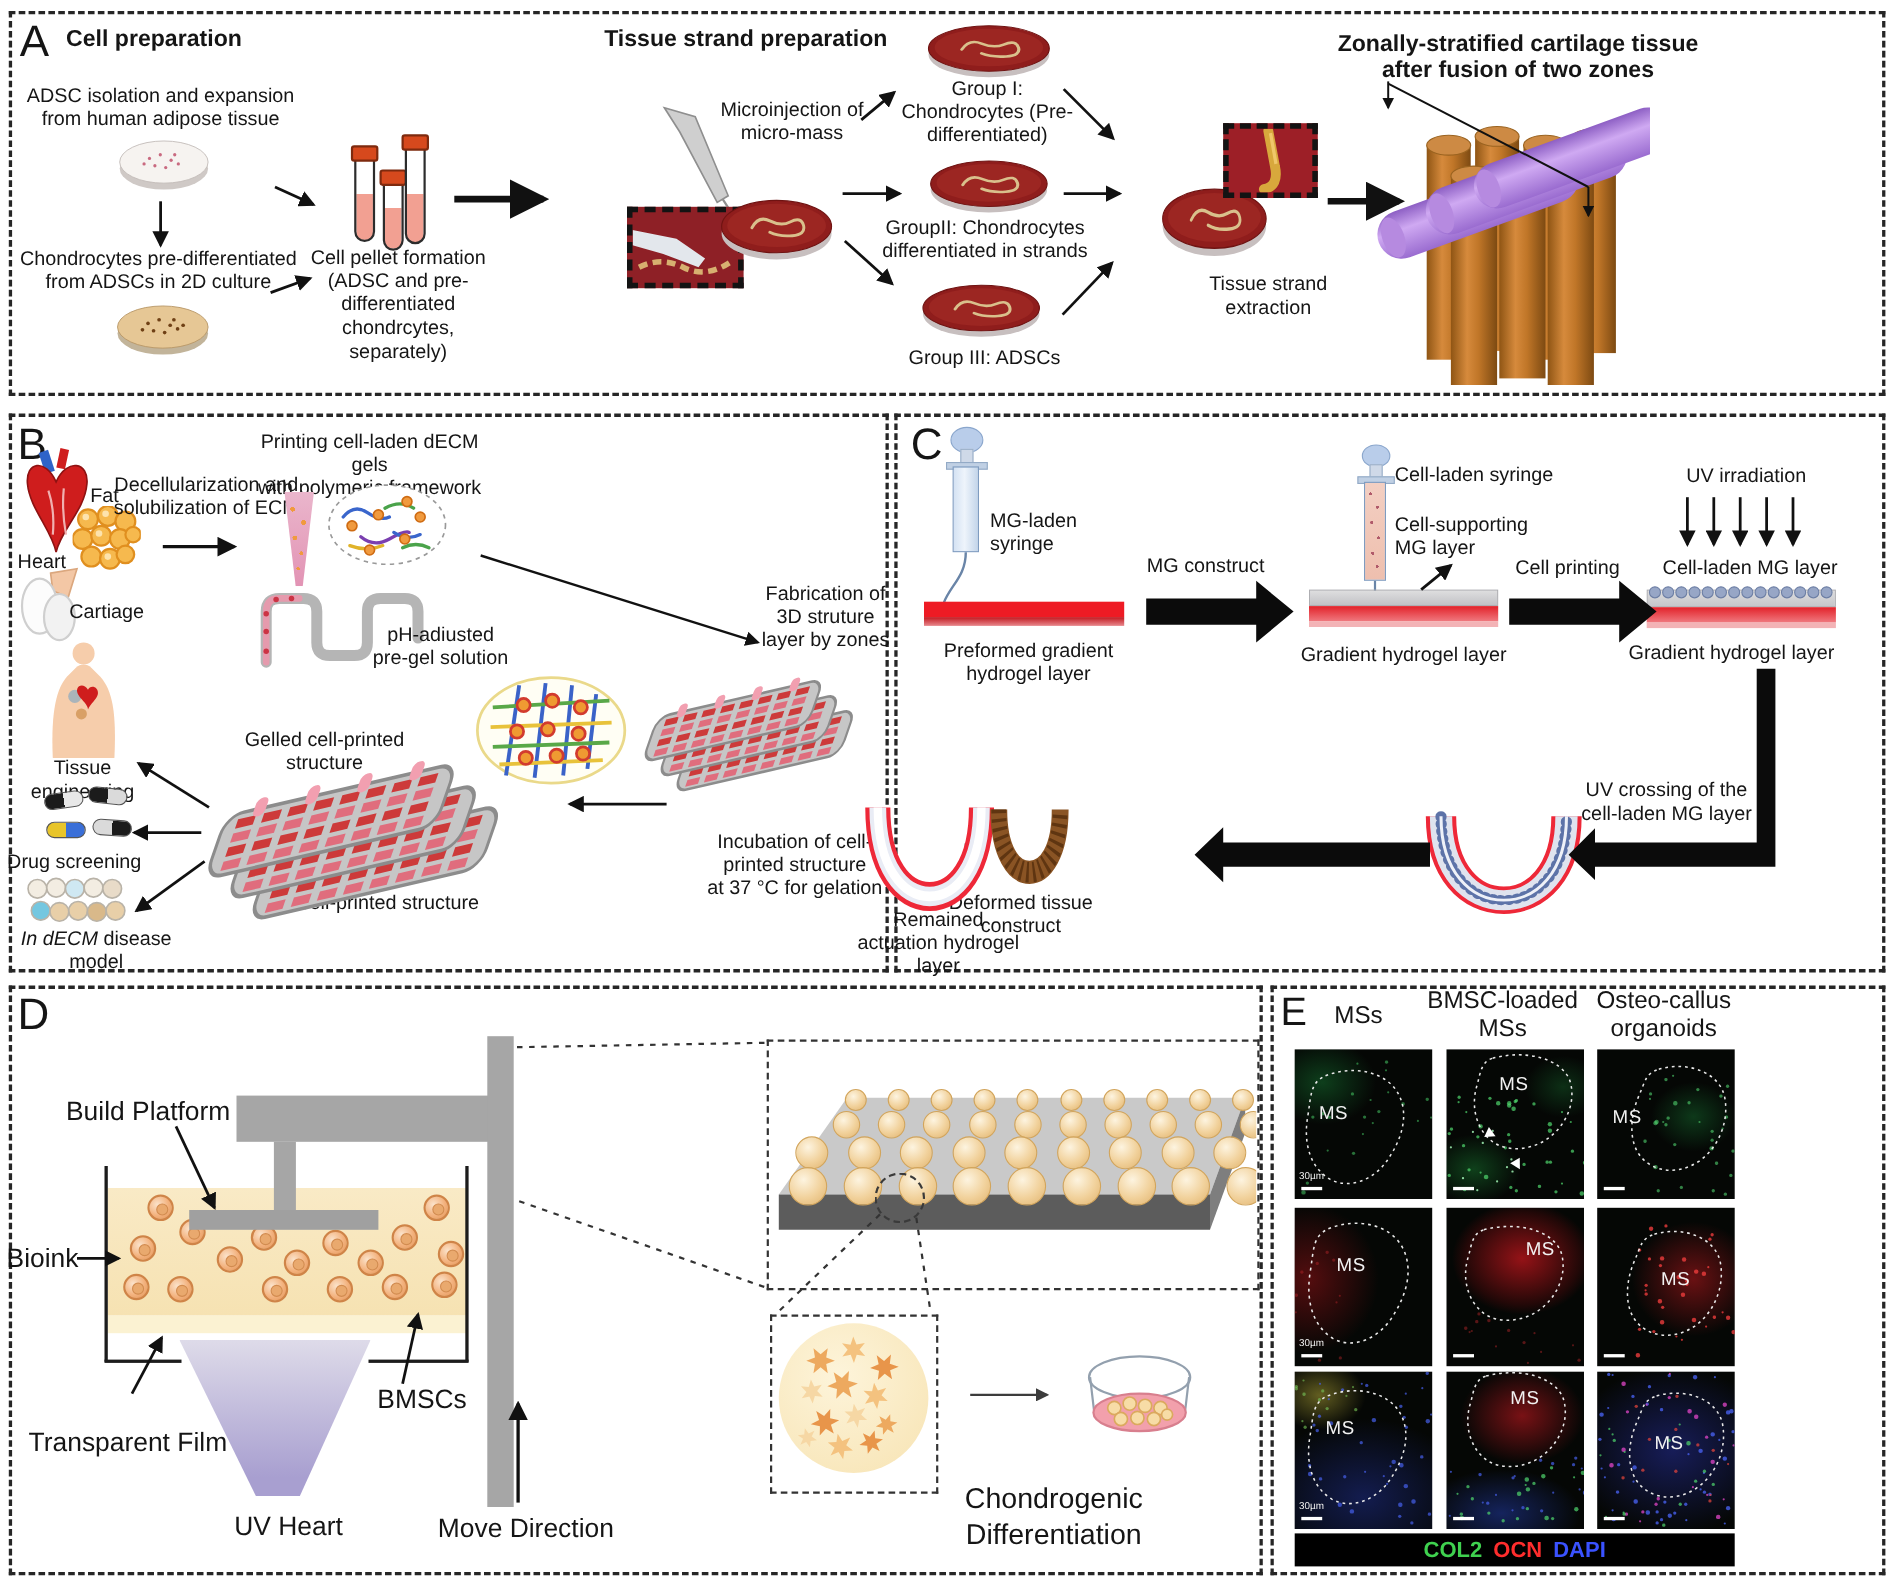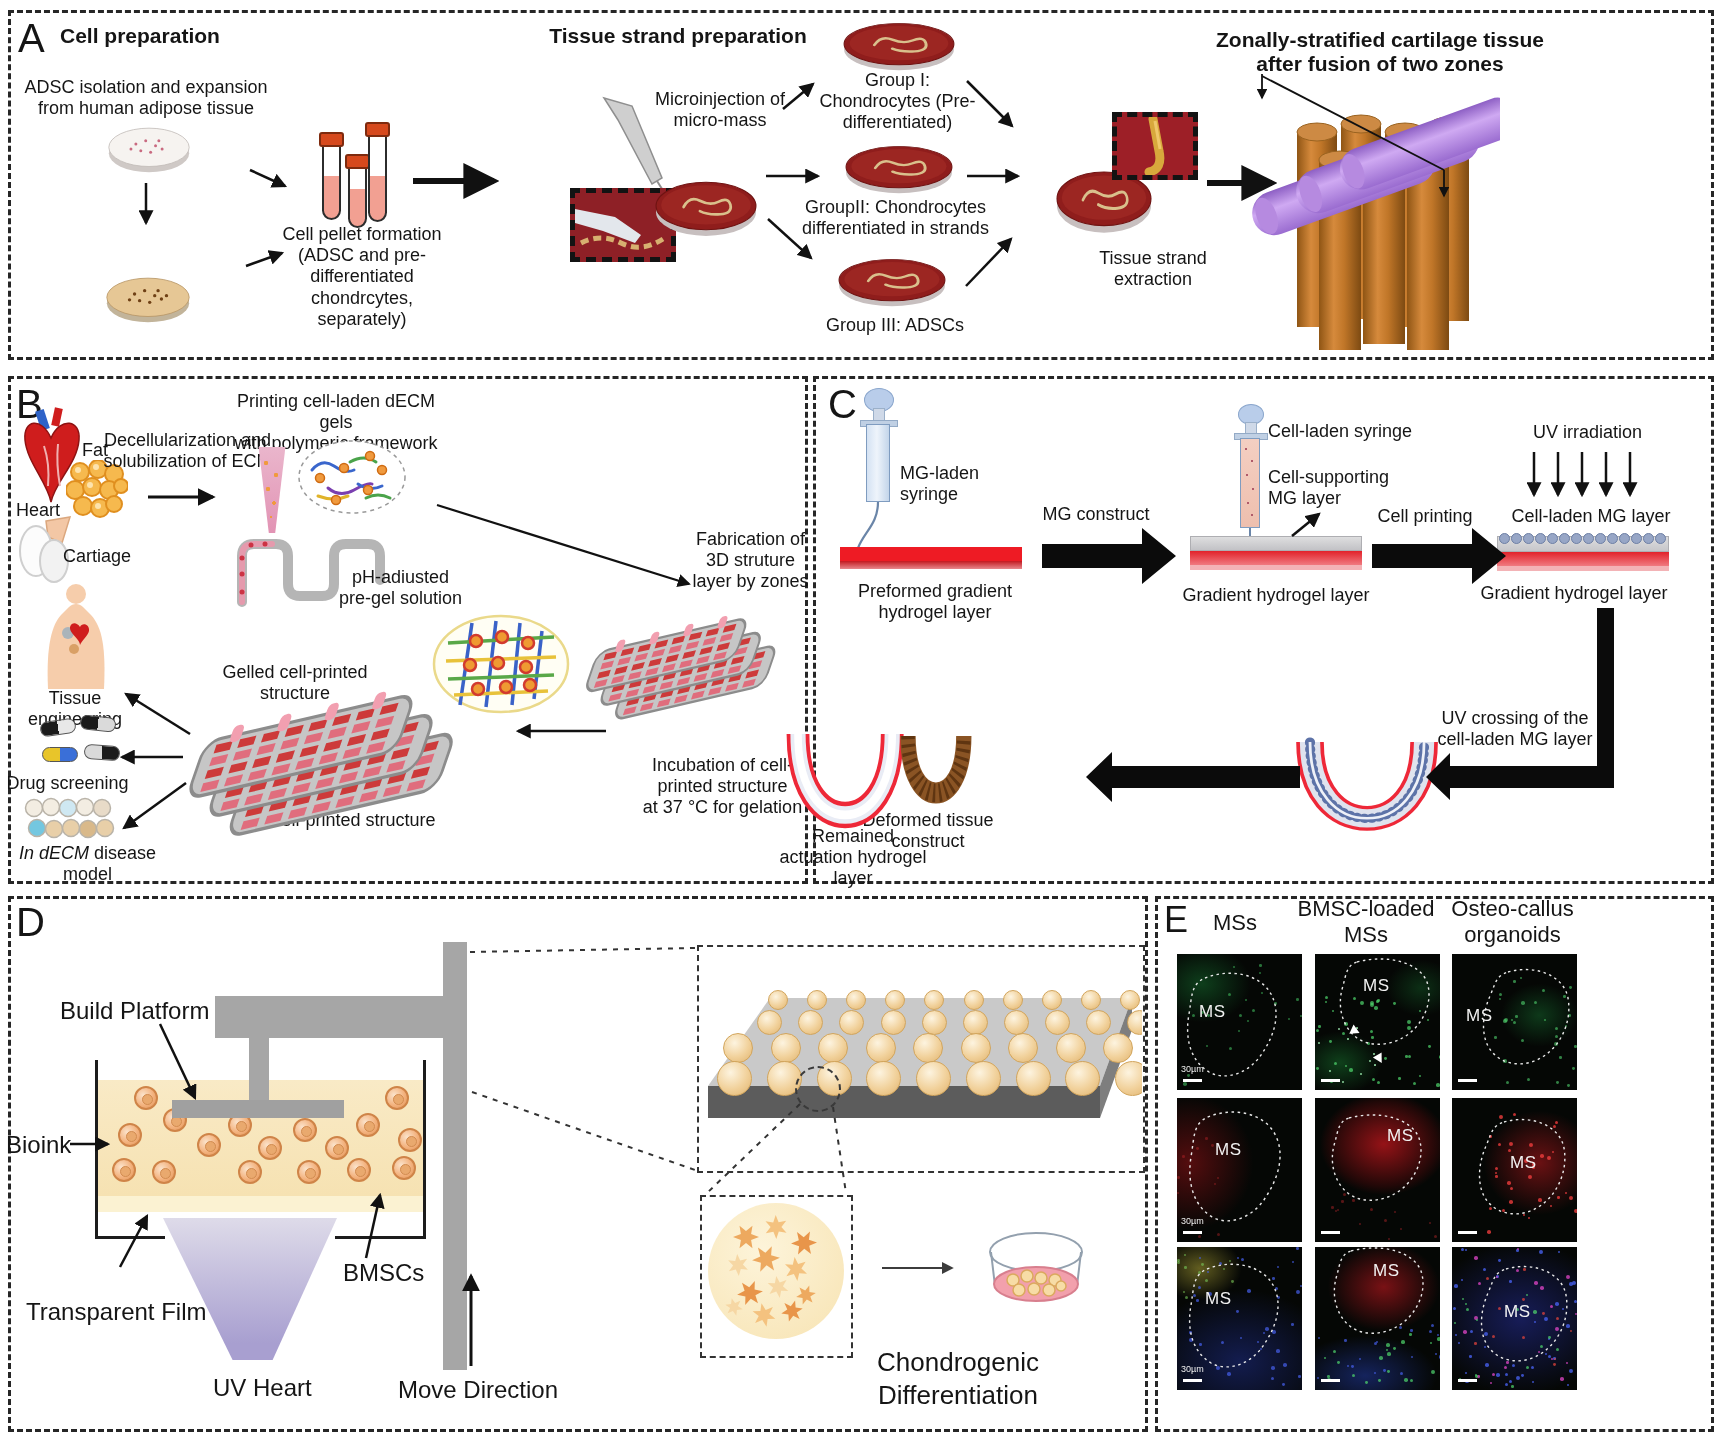--- a/index.html
+++ b/index.html
@@ -58,20 +58,22 @@
           <circle cx="46" cy="20" r="1.8"></circle>
           <circle cx="58" cy="26" r="1.8"></circle>
           <circle cx="40" cy="32" r="1.8"></circle>
           <circle cx="52" cy="34" r="1.8"></circle>
           <circle cx="66" cy="30" r="1.8"></circle>
           <circle cx="28" cy="30" r="1.8"></circle>
           <circle cx="62" cy="20" r="1.8"></circle>
         </g>
       </svg>
     </div>
+  <div class="lbl" style="left:14px;top:225px;width:260px">Chondrocytes pre-differentiated
+from ADSCs in 2D culture</div>
   <div class="tan-dish abs" style="left:106px;top:274px;width:84px;height:50px">
       <svg width="100%" height="100%" viewBox="0 0 100 60" preserveAspectRatio="none">
    <ellipse cx="50" cy="35" rx="49" ry="23" fill="#c2b49a"></ellipse>
    <ellipse cx="50" cy="28" rx="49" ry="23" fill="#e6c795" stroke="#b89767"></ellipse>
    <g fill="#6f4015">
           <circle cx="34" cy="24" r="2"></circle>
           <circle cx="46" cy="20" r="2"></circle>
           <circle cx="58" cy="26" r="2"></circle>
           <circle cx="40" cy="32" r="2"></circle>
           <circle cx="52" cy="34" r="2"></circle>
@@ -989,20 +991,25 @@
         <i style="left:102px;top:111px;width:2.1px;height:2.1px;background:rgba(235,70,60,.7)"></i>
         <svg width="125" height="143" viewBox="0 0 125 143" style="position:absolute;left:0;top:0">
      <g transform="translate(2,6)">
             <path d="M52,16 C80,8 108,20 112,42 C116,64 106,88 88,100 C70,112 48,110 36,96 C24,82 26,58 34,40 C40,26 40,20 52,16 Z" fill="none" stroke="#e9e9e9" stroke-width="1.4" stroke-dasharray="2.5 3.5"></path>
           </g>
         </svg>
       <span class="ms" style="left:52px;top:55px">MS</span>
       <div class="sbar" style="left:6px;top:132px"></div>
       </div>
     </div>
+  <div class="abs" style="left:1177px;top:1394px;width:400px;height:30px;background:#000;display:flex;align-items:center;justify-content:center;gap:10px">
+    <span id="lg0" style="font-weight: bold; font-size: 20px; color: rgb(63, 209, 79);">COL2</span>
+    <span id="lg1" style="font-weight: bold; font-size: 20px; color: rgb(255, 45, 45);">OCN</span>
+    <span id="lg2" style="font-weight: bold; font-size: 20px; color: rgb(58, 82, 255);">DAPI</span>
+  </div>
 
   <svg id="arrows" style="position:absolute;left:0;top:0;pointer-events:none" width="1725" height="1438" viewBox="0 0 1725 1438">
       <defs>
         <marker id="ah" viewBox="0 0 10 10" refX="8.5" refY="5" markerWidth="6" markerHeight="6" orient="auto-start-reverse">
           <path d="M0,0 L10,5 L0,10 Z" fill="#111"></path>
         </marker>
         <marker id="ahg" viewBox="0 0 10 10" refX="8.5" refY="5" markerWidth="6" markerHeight="6" orient="auto-start-reverse">
           <path d="M0,0 L10,5 L0,10 Z" fill="#3c3c3c"></path>
         </marker>
       </defs>

